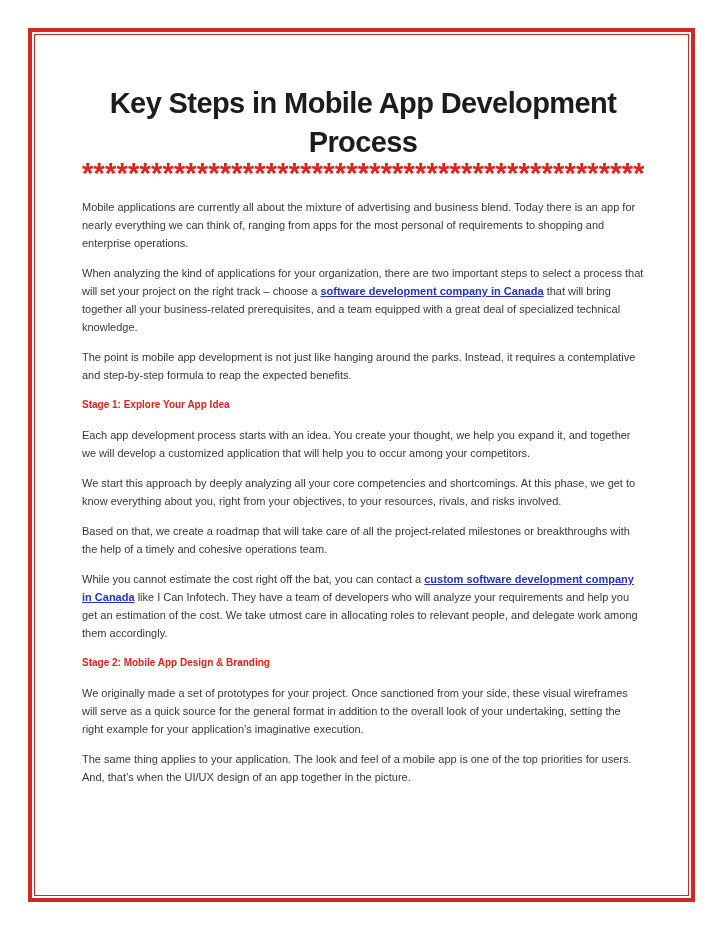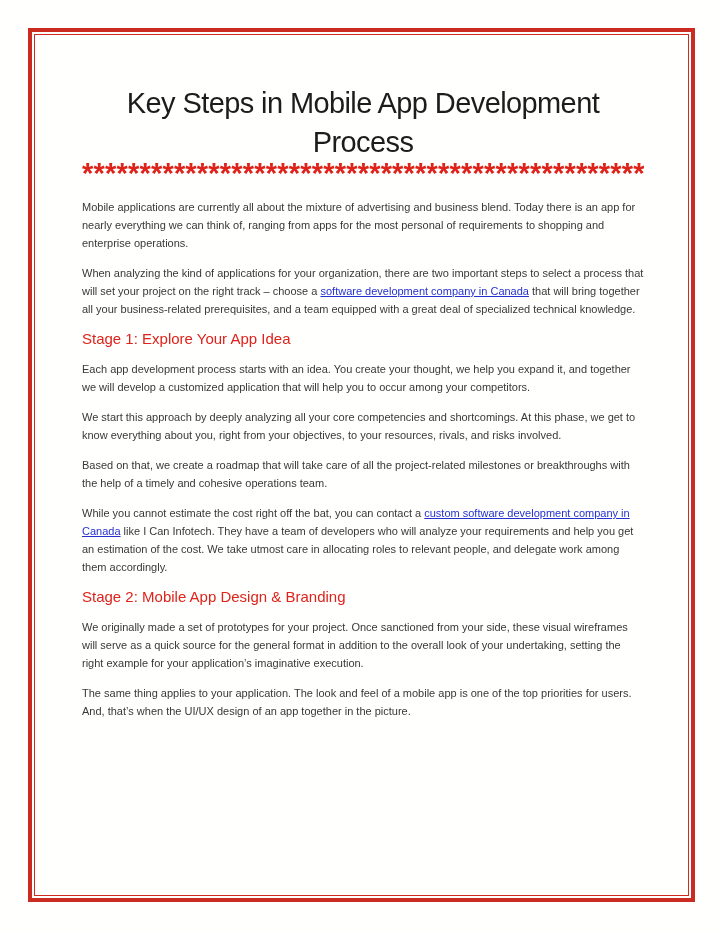--- a/index.html
+++ b/index.html
@@ -39,21 +39,21 @@
   .content {
     position: absolute;
     left: 82px;
     top: 84px;
     width: 562px;
   }
   .doc-title {
     margin: 0 0 0 0;
     font-size: 29px;
     line-height: 39px;
-    font-weight: 400;
+    font-weight: 700;
     letter-spacing: -0.6px;
     text-align: center;
     color: var(--title-text);
   }
   .separator {
     height: 20px;
     margin: 1px 0 15px 0;
     text-align: center;
     color: var(--accent-red);
     font-weight: 700;
@@ -65,45 +65,46 @@
   }
   .doc-body { display: block; }
   .para {
     margin: 4px 0 12px 0;
     font-size: 11px;
     line-height: 18px;
     color: var(--body-text);
   }
   .stage-heading {
     margin: 4px 0 12px 0;
-    font-size: 15px;
+    font-size: 10px;
     line-height: 18px;
-    font-weight: 400;
+    font-weight: 700;
     color: var(--accent-red);
   }
   .doc-link {
     color: var(--link-blue);
-    font-weight: 400;
+    font-weight: 700;
     text-decoration: underline;
     cursor: pointer;
   }
 </style>
 </head>
 <body>
 
 <div class="canvas">
   <div class="frame-outer">
     <div class="frame-inner"></div>
   </div>
   <div class="content">
     <h1 class="doc-title">Key Steps in Mobile App Development Process</h1>
     <div class="separator">***************************************************</div>
     <main class="doc-body">
         <p class="para"><span>Mobile applications are currently all about the mixture of advertising and business blend. Today there is an app for nearly everything we can think of, ranging from apps for the most personal of requirements to shopping and enterprise operations.</span></p>
         <p class="para"><span>When analyzing the kind of applications for your organization, there are two important steps to select a process that will set your project on the right track – choose a </span><a class="doc-link">software development company in Canada</a><span> that will bring together all your business-related prerequisites, and a team equipped with a great deal of specialized technical knowledge.</span></p>
+        <p class="para"><span>The point is mobile app development is not just like hanging around the parks. Instead, it requires a contemplative and step-by-step formula to reap the expected benefits.</span></p>
         <h3 class="stage-heading">Stage 1: Explore Your App Idea</h3>
         <p class="para"><span>Each app development process starts with an idea. You create your thought, we help you expand it, and together we will develop a customized application that will help you to occur among your competitors.</span></p>
         <p class="para"><span>We start this approach by deeply analyzing all your core competencies and shortcomings. At this phase, we get to know everything about you, right from your objectives, to your resources, rivals, and risks involved.</span></p>
         <p class="para"><span>Based on that, we create a roadmap that will take care of all the project-related milestones or breakthroughs with the help of a timely and cohesive operations team.</span></p>
         <p class="para"><span>While you cannot estimate the cost right off the bat, you can contact a </span><a class="doc-link">custom software development company in Canada</a><span> like I Can Infotech. They have a team of developers who will analyze your requirements and help you get an estimation of the cost. We take utmost care in allocating roles to relevant people, and delegate work among them accordingly.</span></p>
         <h3 class="stage-heading">Stage 2: Mobile App Design &amp; Branding</h3>
         <p class="para"><span>We originally made a set of prototypes for your project. Once sanctioned from your side, these visual wireframes will serve as a quick source for the general format in addition to the overall look of your undertaking, setting the right example for your application’s imaginative execution.</span></p>
         <p class="para"><span>The same thing applies to your application. The look and feel of a mobile app is one of the top priorities for users. And, that’s when the UI/UX design of an app together in the picture.</span></p>
       </main>
   </div>

